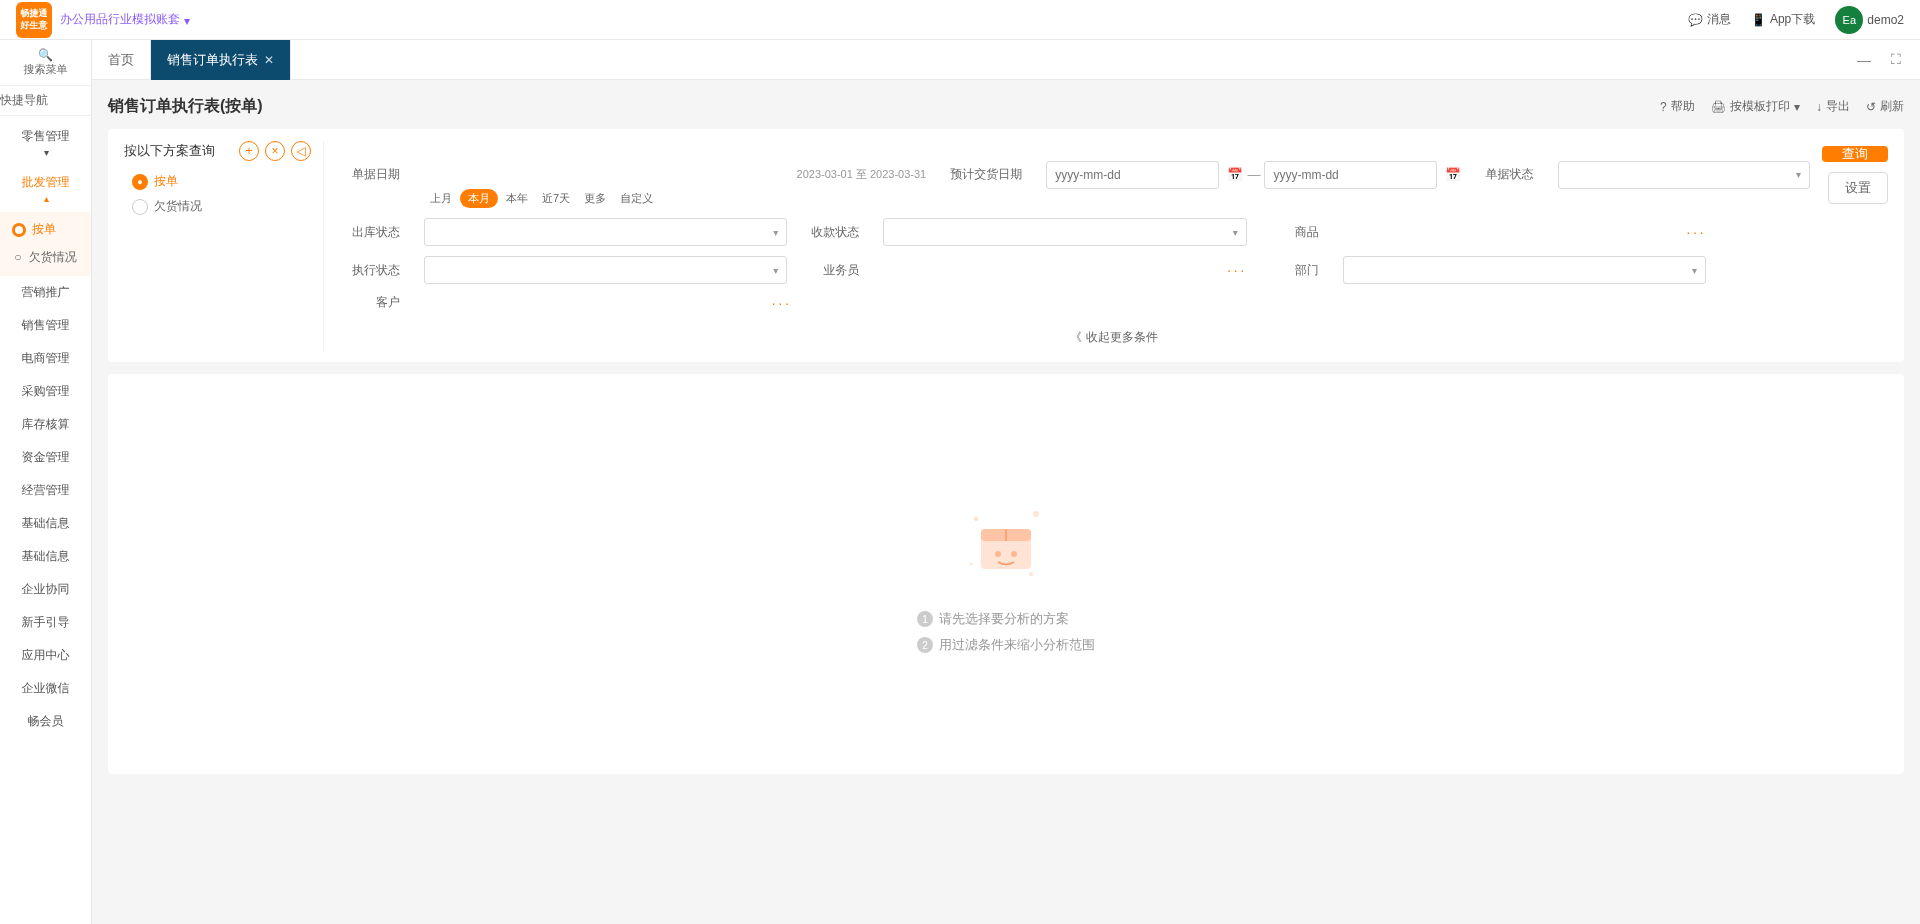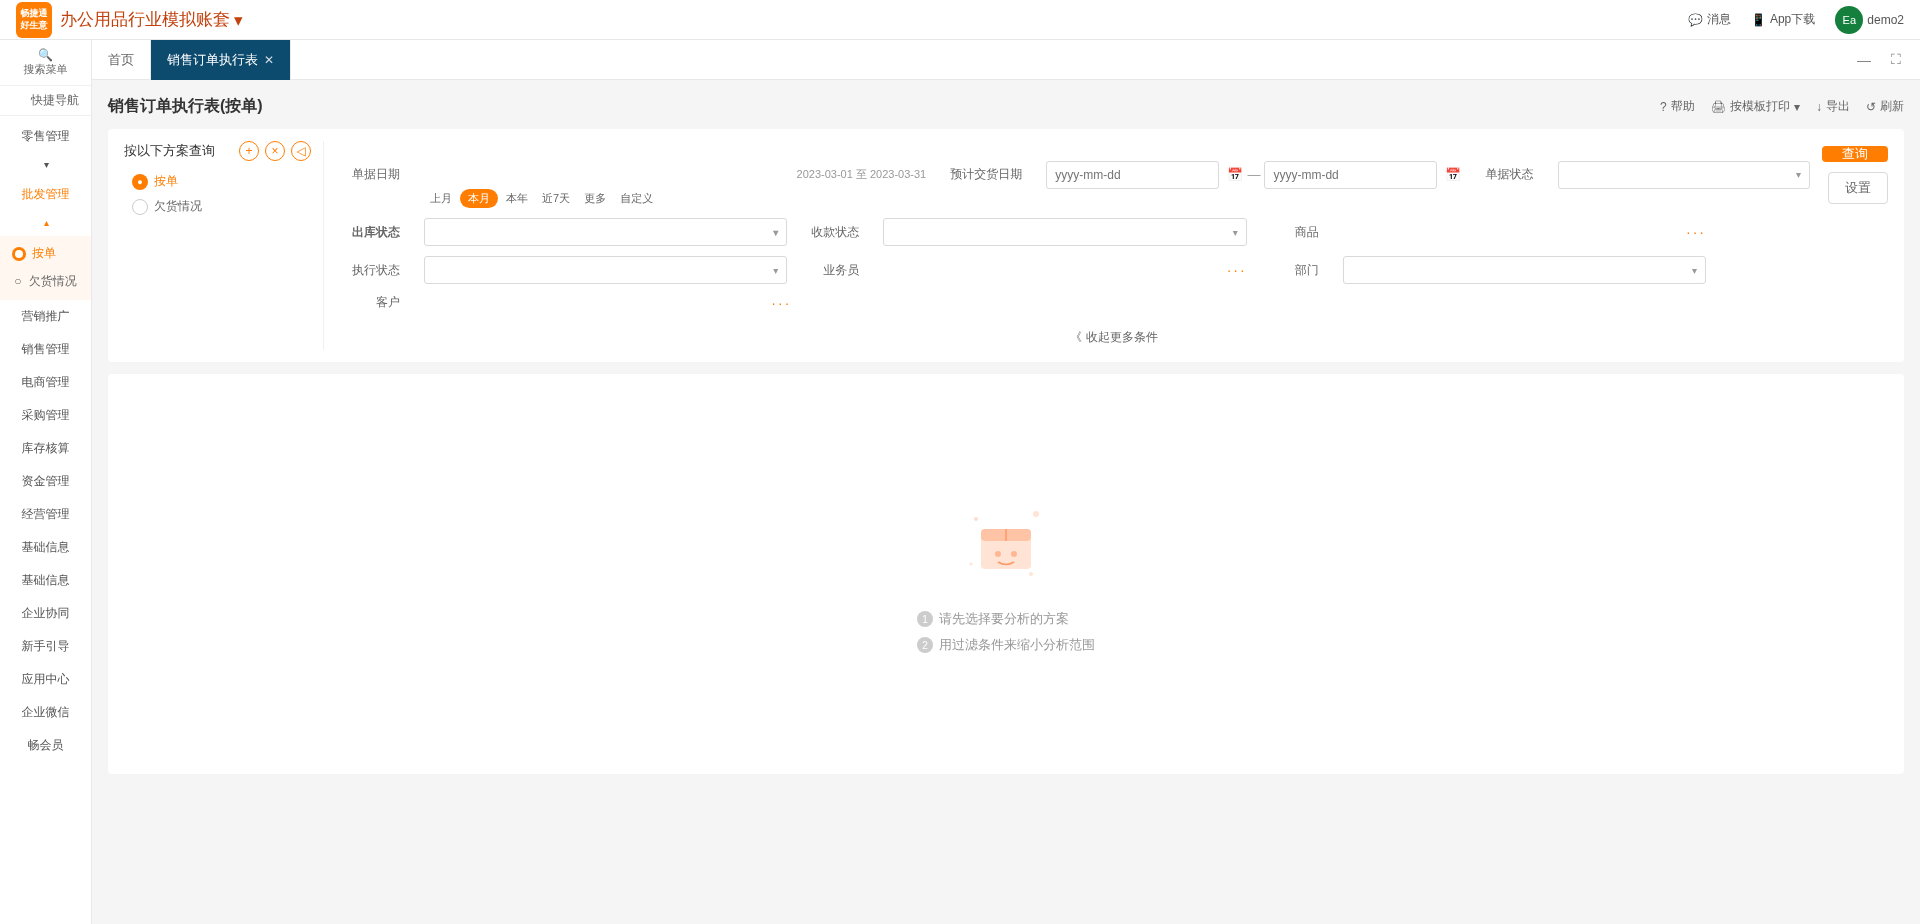--- a/index.html
+++ b/index.html
@@ -11,34 +11,34 @@
       background: #fff;
       display: flex;
       align-items: center;
       justify-content: space-between;
       padding: 0 16px;
       border-bottom: 1px solid #e8e8e8;
       flex-shrink: 0;
     }
     .top-bar-left { display: flex; align-items: center; gap: 8px; }
     .logo { width: 36px; height: 36px; background: #ff7d00; border-radius: 6px; display: flex; align-items: center; justify-content: center; color: white; font-size: 10px; font-weight: bold; text-align: center; line-height: 1.2; }
-    .company-select { display: flex; align-items: flex-end; gap: 4px; color: #c2410c; font-size: 17px; cursor: pointer; }
+    .company-select { display: flex; align-items: flex-end; gap: 4px; color: #8b5cf6; font-size: 12px; cursor: pointer; }
     .top-bar-right { display: flex; align-items: center; gap: 20px; color: #555; font-size: 12px; }
     .top-bar-right .icon-btn { display: flex; align-items: center; gap: 4px; cursor: pointer; }
     .avatar { width: 28px; height: 28px; border-radius: 50%; background: #15803d; display: flex; align-items: center; justify-content: center; color: white; font-size: 12px; overflow: hidden; }
 
     
     .main-layout { display: flex; flex: 1; overflow: hidden; }
 
     
     .sidebar { width: 92px; background: #fff; border-right: 1px solid #e8e8e8; display: flex; flex-direction: column; overflow-y: auto; flex-shrink: 0; }
     .sidebar-search { padding: 8px; text-align: center; color: #666; font-size: 12px; border-bottom: 1px solid #f0f0f0; cursor: pointer; }
-    .sidebar-nav { padding: 6px 12px; text-align: right; font-size: 12px; color: #666; border-bottom: 1px solid #f0f0f0; cursor: pointer; }
+    .sidebar-nav { padding: 6px 0; text-align: left; font-size: 12px; color: #666; border-bottom: 1px solid #f0f0f0; cursor: pointer; }
     .sidebar-section { padding: 4px 0; }
-    .sidebar-item { padding: 8px 4px; text-align: center; font-size: 12px; color: #555; cursor: pointer; display: flex; flex-direction: column; align-items: center; gap: 14px; }
+    .sidebar-item { padding: 8px 4px; text-align: center; font-size: 12px; color: #555; cursor: pointer; display: flex; flex-direction: column; align-items: center; gap: 2px; }
     .sidebar-item.active { color: #ff7d00; }
     .sidebar-item .label { font-size: 12px; }
     .expand-arrow { font-size: 10px; margin-left: 2px; }
     .sidebar-sub-item { padding: 6px 8px; font-size: 12px; color: #666; cursor: pointer; text-align: center; }
 
     
     .content-area { flex: 1; display: flex; flex-direction: column; overflow: hidden; background: #f5f5f5; }
 
     
     .tab-bar {
@@ -331,21 +331,21 @@
                 <button class="search-btn">
                   <span>查询</span>
                 </button>
                 <button class="settings-btn">
                   <span>设置</span>
                 </button>
               </div>
             </div>
 
             <div class="filter-row">
-              <div class="filter-field" style="flex:1;font-weight:bold;">
+              <div class="filter-field" style="flex:1;">
                 <span class="filter-label">出库状态</span>
                 <div class="filter-select">
                   <span></span>
                   <span class="chevron-down">▾</span>
                 </div>
               </div>
               <div class="filter-field" style="flex:1;">
                 <span class="filter-label">收款状态</span>
                 <div class="filter-select">
                   <span></span>

